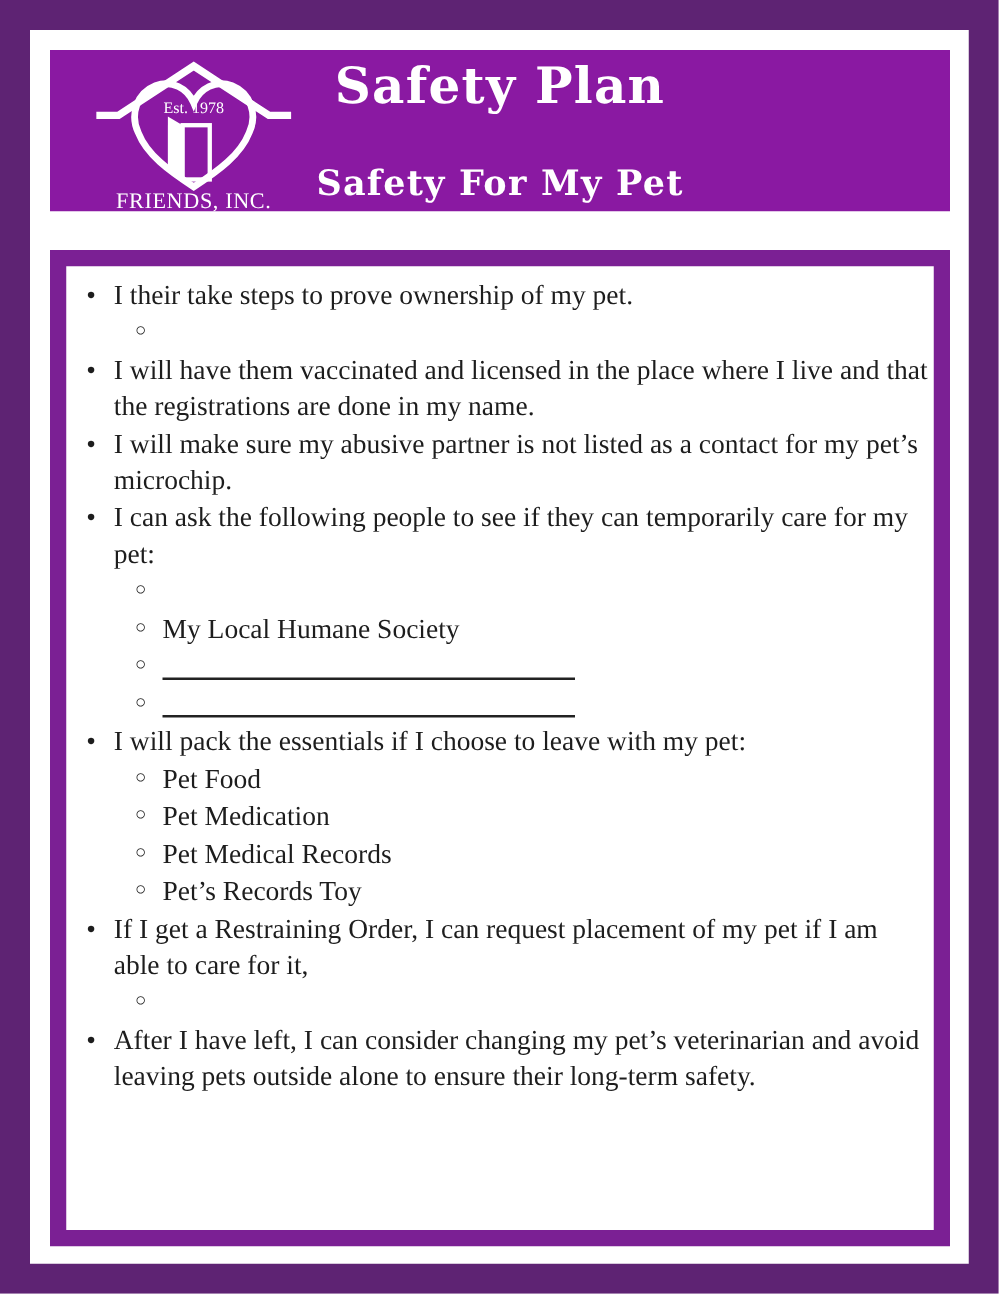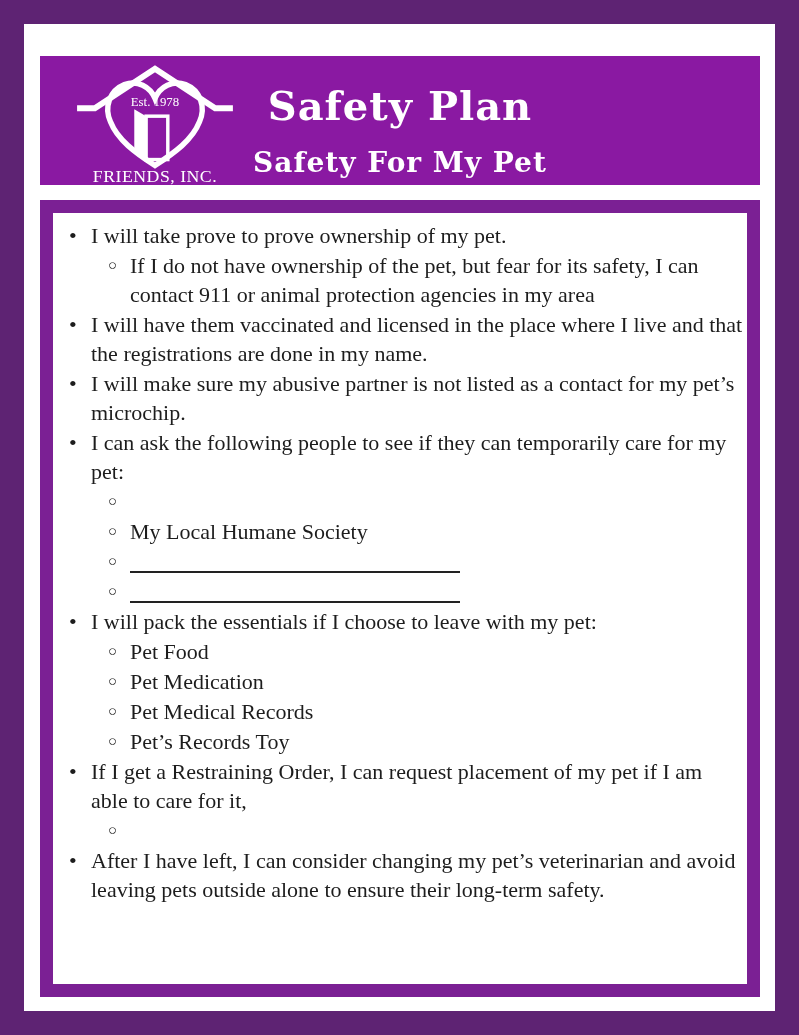--- a/index.html
+++ b/index.html
@@ -4,23 +4,23 @@
 <style>
   html,body { margin:0; padding:0; background:#ffffff; }
   .page {
     position:relative; width:799px; height:1035px;
     background:#ffffff; box-sizing:border-box;
     border:24px solid #5e2373; overflow:hidden;
     font-family:"Liberation Serif", serif;
   }
   
   .banner {
-    position:absolute; left:16px; top:32px; width:720px; height:129px;
+    position:absolute; left:16px; top:16px; width:720px; height:129px;
     background:#8a19a2;
-    display:flex; flex-direction:column; align-items:center; justify-content:flex-end;
+    display:flex; flex-direction:column; align-items:center; justify-content:space-between;
     color:#ffffff; text-align:center;
   }
   .banner .title {
     font-family:"DejaVu Serif", serif;
     font-size:40px; font-weight:bold; line-height:58px; letter-spacing:1px;
   }
   .banner .subtitle {
     font-family:"DejaVu Serif", serif;
     font-size:28px; font-weight:bold; line-height:44px; margin-top:6px; letter-spacing:1px;
   }
@@ -65,26 +65,25 @@
     </svg>
 
     <div class="title">Safety Plan</div>
     <div class="subtitle">Safety For My Pet</div>
   </div>
 
   <div class="content-box">
 
     <div class="item l1">
       <span class="mk">•</span>
-      <span class="tx">I will take prove to prove ownership of my pet.</span>
+      <span class="tx">I their take steps to prove ownership of my pet.</span>
     </div>
 
     <div class="item l2">
       <span class="mk">○</span>
-      <span class="tx">If I do not have ownership of the pet, but fear for its safety, I can contact 911 or animal protection agencies in my area</span>
     </div>
 
     <div class="item l1">
       <span class="mk">•</span>
       <span class="tx">I will have them vaccinated and licensed in the place where I live and that the registrations are done in my name.</span>
     </div>
 
     <div class="item l1">
       <span class="mk">•</span>
       <span class="tx">I will make sure my abusive partner is not listed as a contact for my pet’s microchip.</span>

